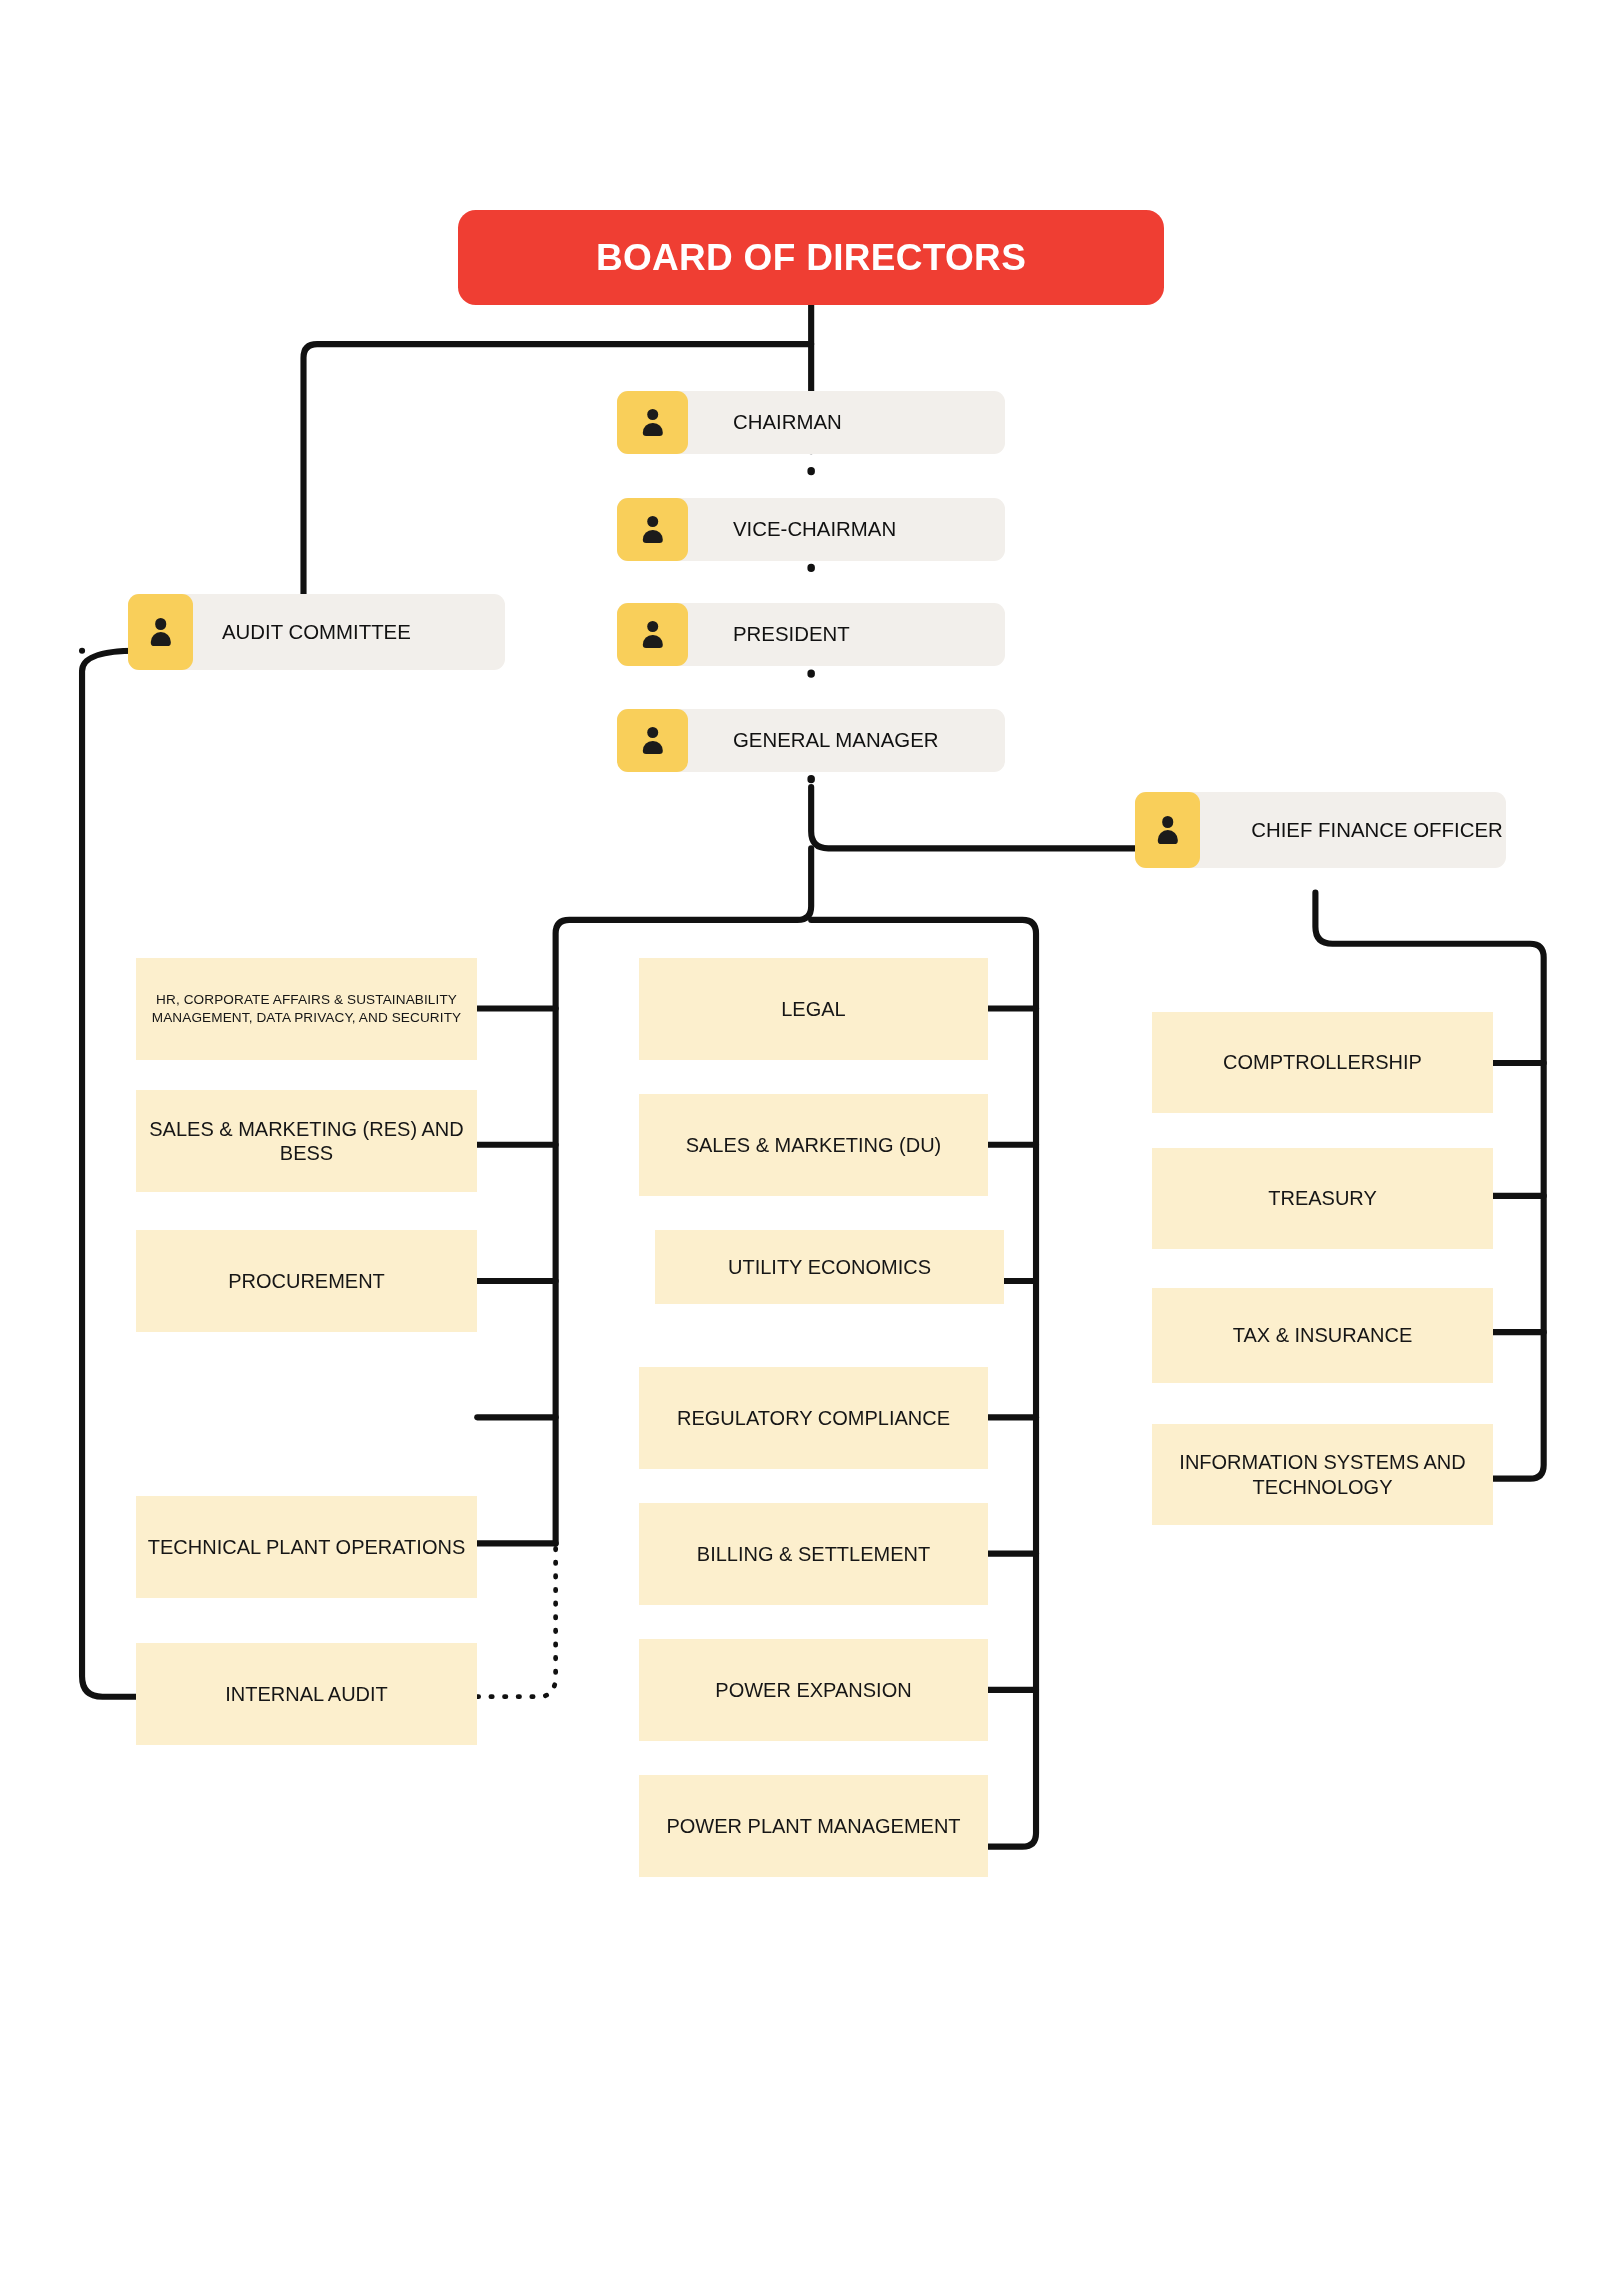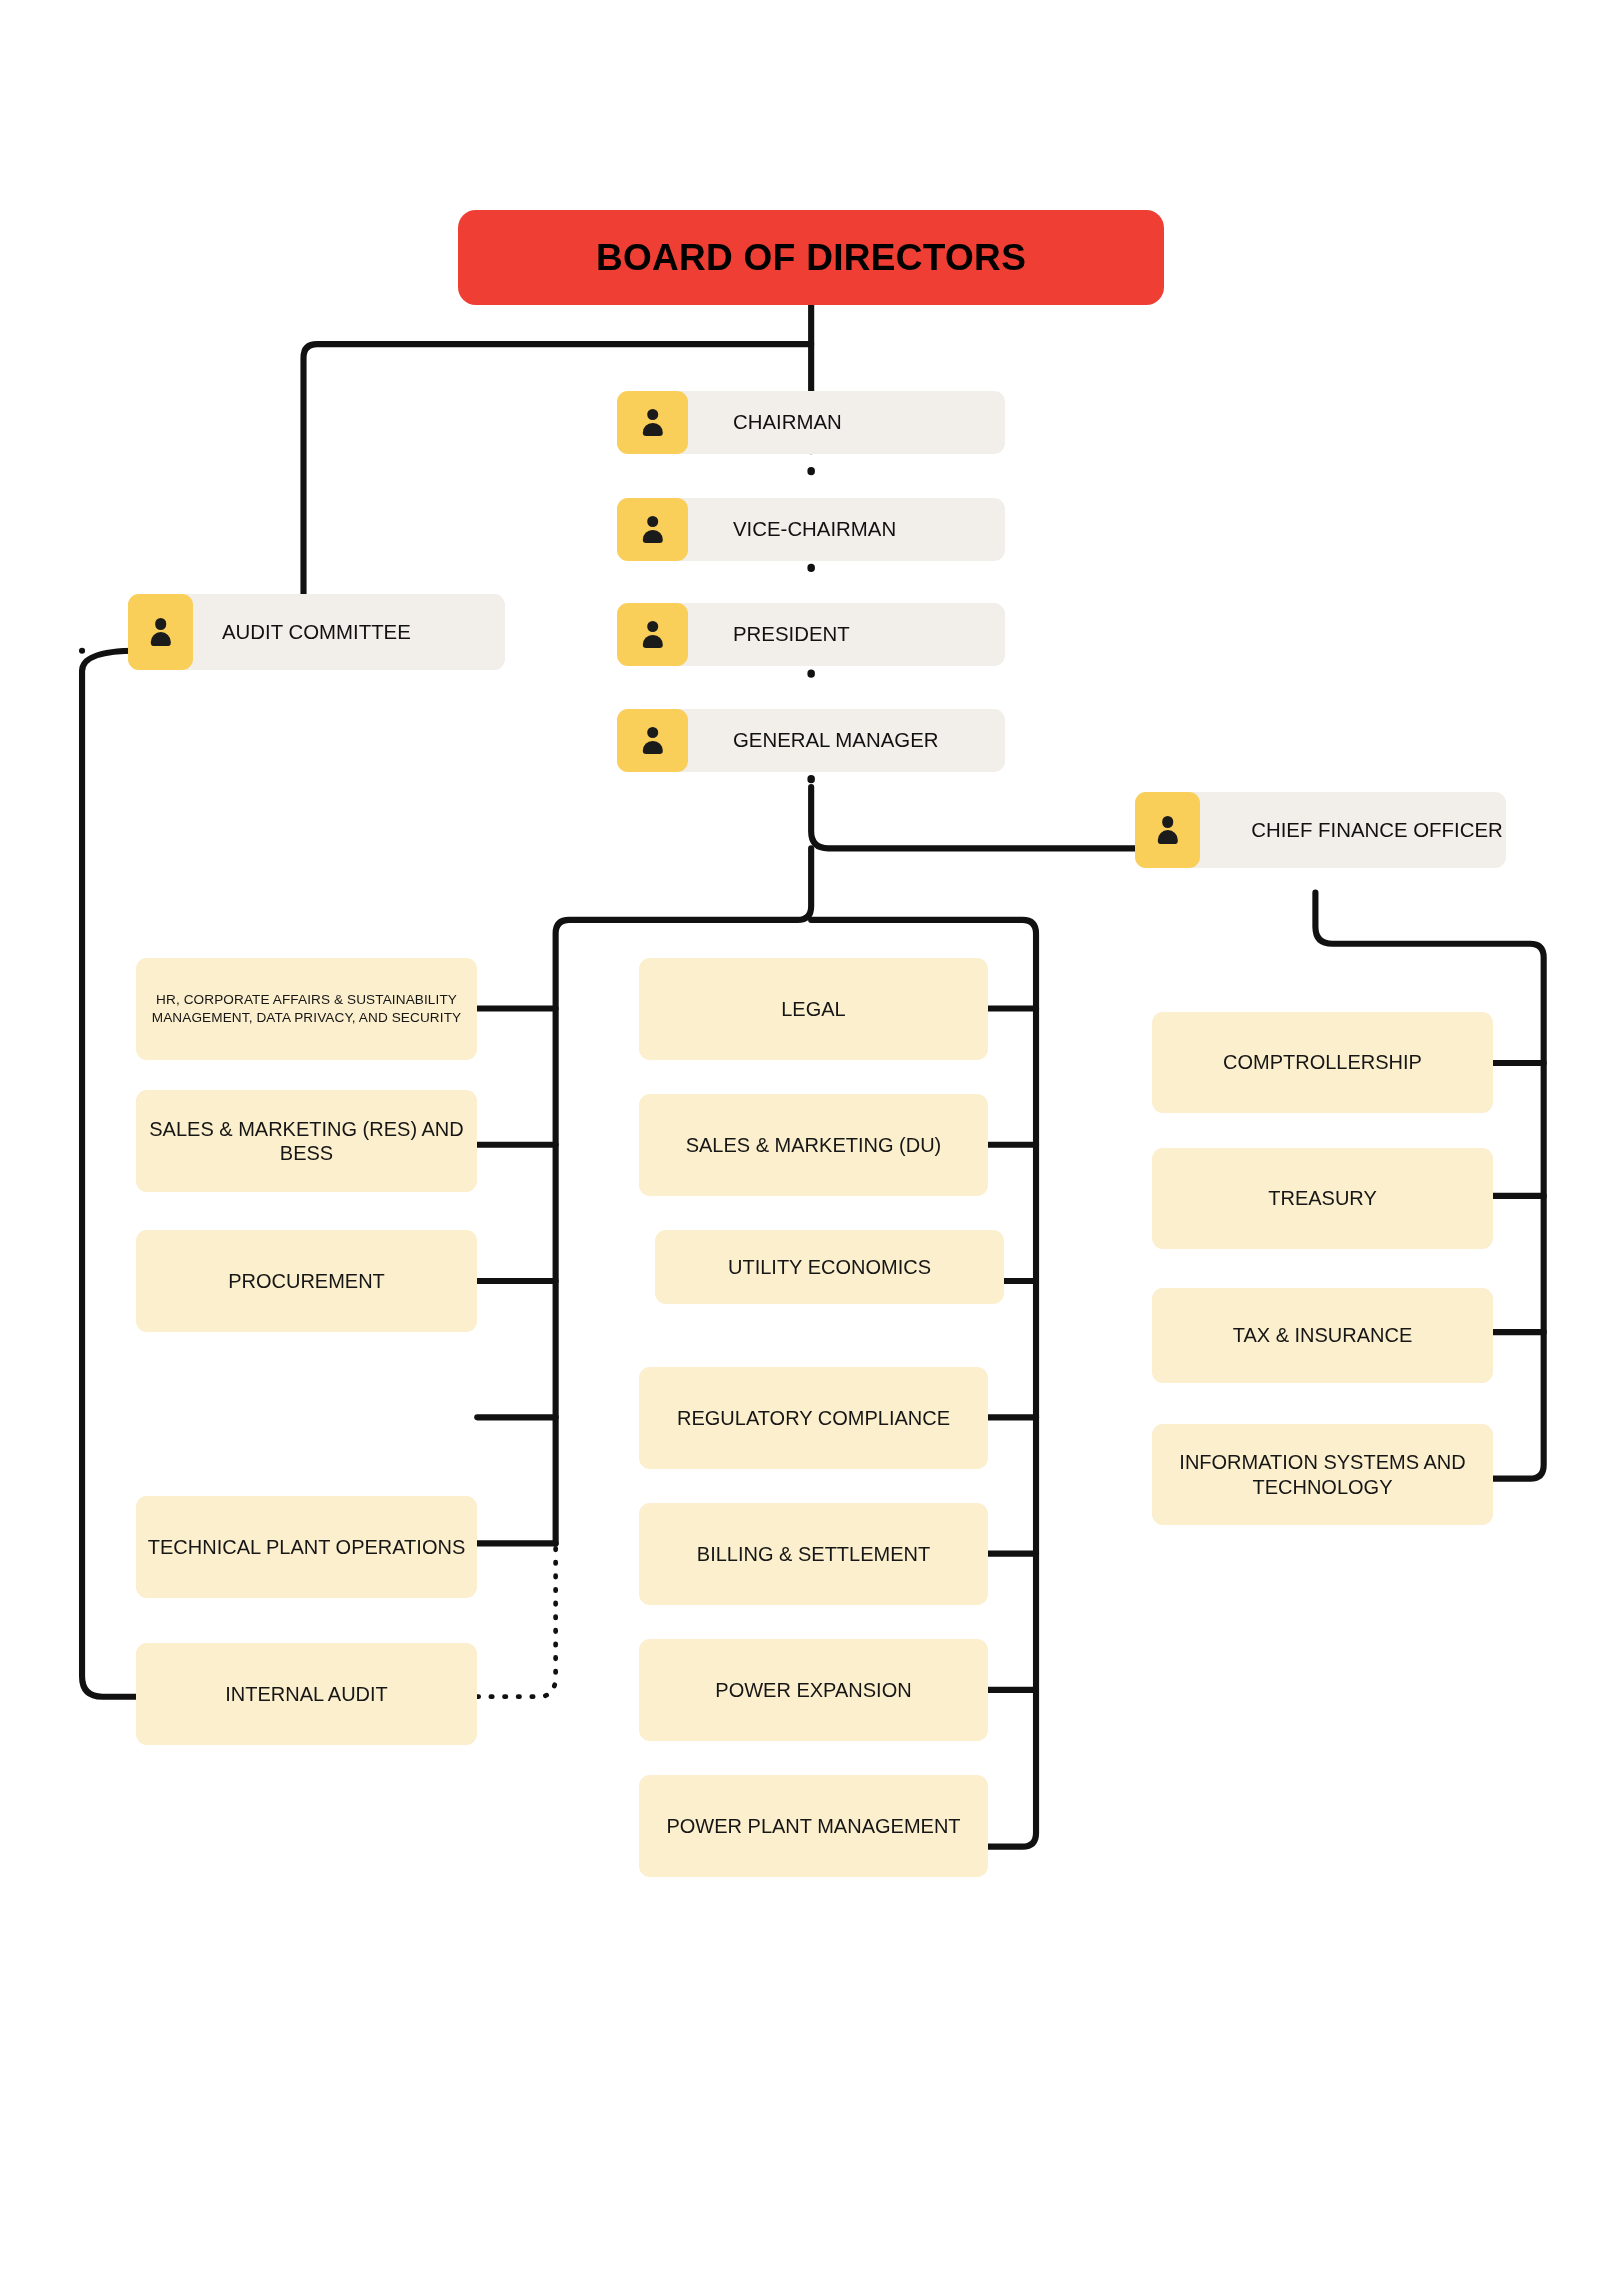--- a/index.html
+++ b/index.html
@@ -31,21 +31,21 @@
     display: flex;
     align-items: center;
     justify-content: center;
     text-align: center;
     border-radius: 12.3px;
     line-height: 1.22;
   }
   
   .node-board {
     background: #ef3e33;
-    color: #000000;
+    color: #ffffff;
     font-size: 37px;
     font-weight: bold;
     letter-spacing: 0.3px;
     border-radius: 17.7px;
   }
   
   .node-exec {
     background: #f2efeb;
     color: #111111;
     font-size: 20.4px;
@@ -92,21 +92,21 @@
     width: 20.4px;
     height: 13.6px;
     border-radius: 10.2px 10.2px 3.4px 3.4px;
     background: #1b1b1b;
   }
   
   .node-dept {
     background: #fcefcd;
     color: #161616;
     font-size: 20px;
-    border-radius: 11px;
+    border-radius: 0;
     padding: 0 9.5px;
   }
   .node-dept.small {
     font-size: 13.6px;
     line-height: 1.32;
     letter-spacing: 0.1px;
   }
 </style>
 </head>
 <body>

